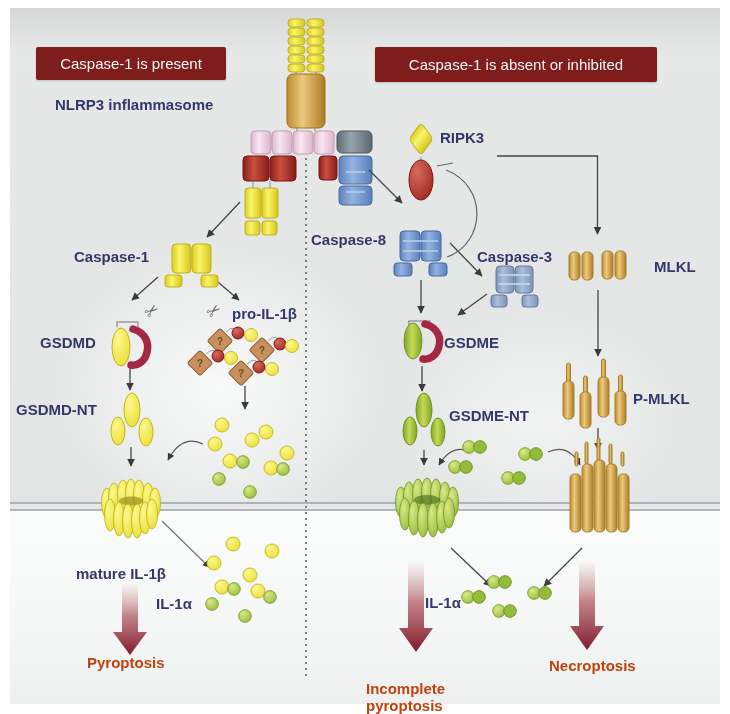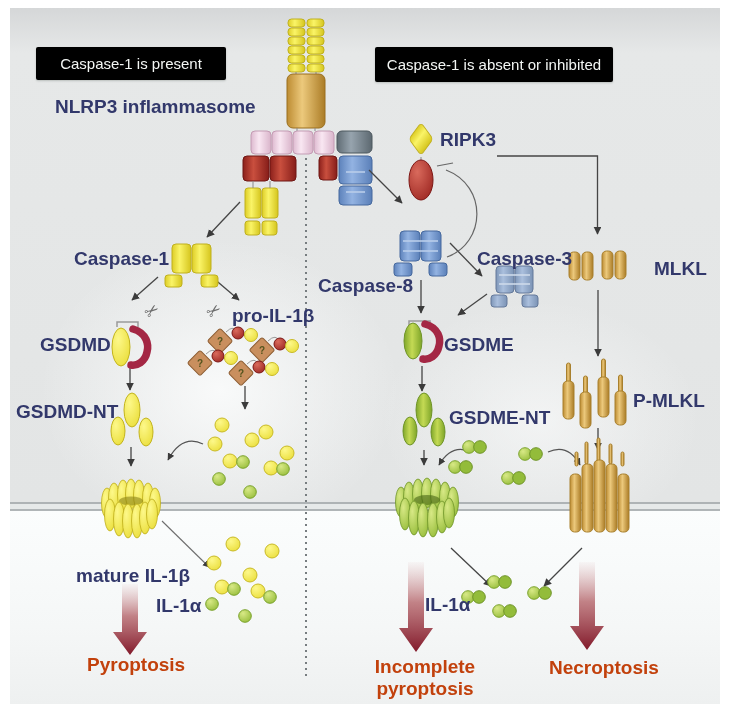--- a/index.html
+++ b/index.html
@@ -11,27 +11,27 @@
   #glow-left{left:40px;top:240px;width:360px;height:300px;
      background:radial-gradient(closest-side,rgba(251,252,252,.9),rgba(251,252,252,0));}
   #glow-right{left:380px;top:300px;width:320px;height:240px;
      background:radial-gradient(closest-side,rgba(250,251,251,.65),rgba(250,251,251,0));}
   #membrane{position:absolute;left:10px;top:502px;width:710px;height:9px;
      background:linear-gradient(180deg,#aeb3b5 0 2px,#e6e9e9 2px 7px,#b0b5b7 7px 9px);}
   #cell-bottom{top:511px;height:193px;background:linear-gradient(180deg,#fbfdfd 0%,#f5f7f7 60%,#eef0f0 100%);}
   #divider{position:absolute;left:305px;top:140px;width:2px;height:538px;
      background:repeating-linear-gradient(to bottom,#777d80 0 2px,rgba(0,0,0,0) 2px 6px);}
   svg.art{position:absolute;left:0;top:0;}
-  .lbl{position:absolute;font-weight:bold;font-size:19px;color:#32386b;white-space:nowrap;}
+  .lbl{position:absolute;font-weight:bold;font-size:15px;color:#32386b;white-space:nowrap;}
   .lbl-red{color:#c2410c;}
-  .lbl-center{text-align:center;}
-  .hdr{position:absolute;background:#000000;color:#f3f6f4;font-size:15px;text-align:center;
+  .lbl-center{margin-top:24px;}
+  .hdr{position:absolute;background:#7f1d1d;color:#f3f6f4;font-size:15px;text-align:center;
        border-radius:2px;box-shadow:0 1px 2px rgba(60,70,65,.25);}
   #header-left{left:36px;top:47px;width:190px;height:33px;line-height:33px;}
-  #header-right{left:375px;top:47px;width:238px;height:35px;line-height:35px;}
+  #header-right{left:375px;top:47px;width:282px;height:35px;line-height:35px;}
 </style>
 </head>
 <body>
 
 <div id="root">
 
   <div class="region" id="cell-top"></div>
   <div class="glow" id="glow-left"></div>
   <div class="glow" id="glow-right"></div>
   <div id="membrane"></div>
@@ -446,21 +446,21 @@
   <div class="hdr" id="header-right">Caspase-1 is absent or inhibited</div>
 
   <div class="lbl" style="left:55px;top:96px;">NLRP3 inflammasome</div>
   <div class="lbl" style="left:74px;top:248px;">Caspase-1</div>
   <div class="lbl" style="left:40px;top:334px;">GSDMD</div>
   <div class="lbl" style="left:16px;top:401px;">GSDMD-NT</div>
   <div class="lbl" style="left:232px;top:305px;text-align:center;">pro-IL-1β</div>
   <div class="lbl" style="left:76px;top:565px;">mature IL-1β</div>
   <div class="lbl" style="left:156px;top:595px;">IL-1α</div>
 
-  <div class="lbl" style="left:318px;top:231px;margin-top:44px;">Caspase-8</div>
+  <div class="lbl" style="left:311px;top:231px;">Caspase-8</div>
   <div class="lbl" style="left:477px;top:248px;">Caspase-3</div>
   <div class="lbl" style="left:440px;top:129px;">RIPK3</div>
   <div class="lbl" style="left:654px;top:258px;">MLKL</div>
   <div class="lbl" style="left:633px;top:390px;">P-MLKL</div>
   <div class="lbl" style="left:444px;top:334px;">GSDME</div>
   <div class="lbl" style="left:449px;top:407px;">GSDME-NT</div>
   <div class="lbl" style="left:425px;top:594px;">IL-1α</div>
 
   <div class="lbl lbl-red" style="left:87px;top:654px;">Pyroptosis</div>
   <div class="lbl lbl-red lbl-center" style="left:366px;top:656px;width:118px;">

